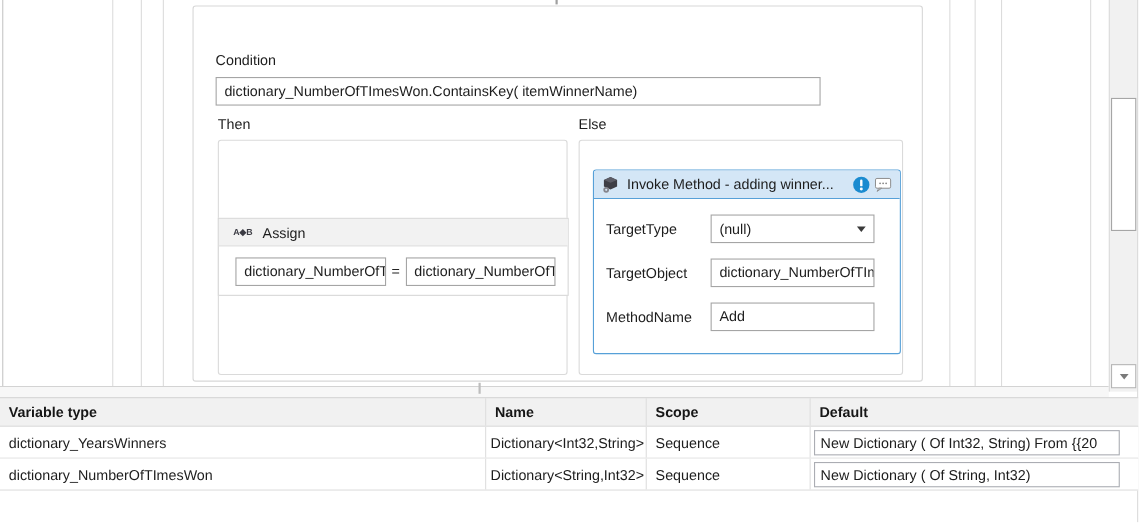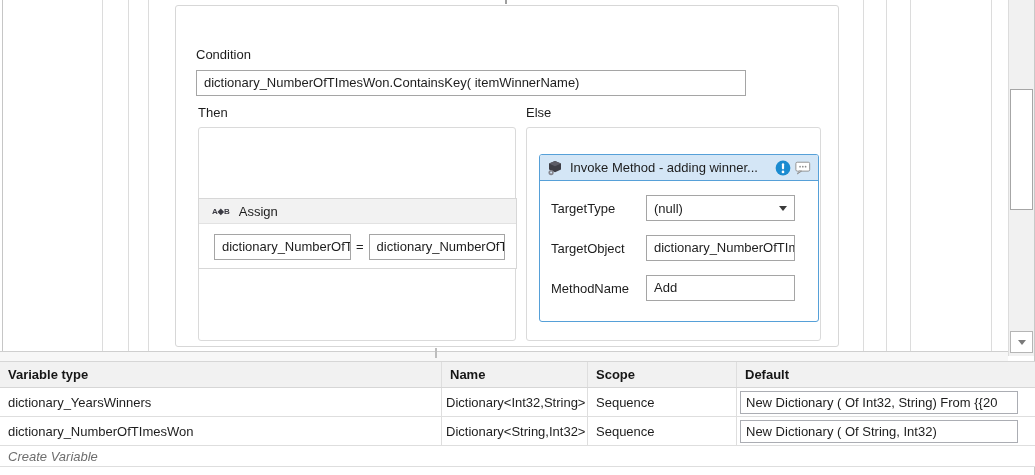--- a/index.html
+++ b/index.html
@@ -209,16 +209,15 @@
 
     <div class="vgrid vrow">
       <div class="cell">dictionary_NumberOfTImesWon</div>
       <div class="cell cell-type">Dictionary&lt;String,Int32&gt;</div>
       <div class="cell">Sequence</div>
       <div class="cell cell-default">
         <div class="default-box">New Dictionary ( Of String, Int32)</div>
       </div>
     </div>
 
-    <div class="create-row">Create Variable</div>
   </div>
 
 </div>
 
 </body></html>

